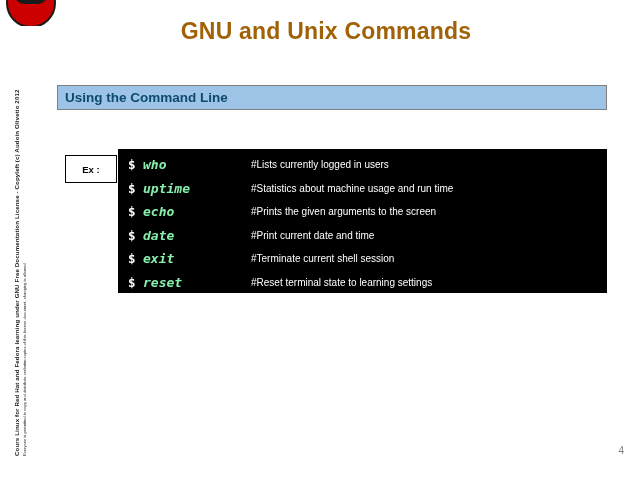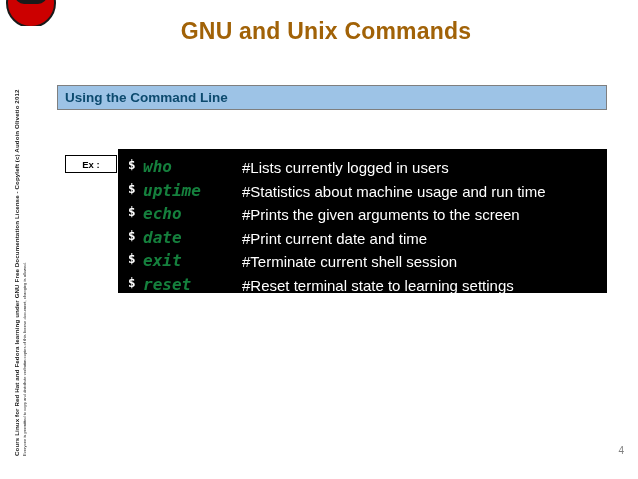--- a/index.html
+++ b/index.html
@@ -132,21 +132,21 @@
     font-style: italic;
     color: #000000;
   }
 
   
   .ex-box {
     position: absolute;
     left: 65px;
     top: 155px;
     width: 52px;
-    height: 18px;
+    height: 28px;
     border: 1px solid #000000;
     box-sizing: border-box;
     background: #ffffff;
     display: flex;
     align-items: center;
     justify-content: center;
   }
   .ex-box span {
     font-size: 9.5px;
     font-weight: bold;
@@ -175,32 +175,32 @@
     top: 0;
     color: #ffffff;
     font-size: 12.5px;
     font-family: "DejaVu Sans Mono", monospace;
     font-weight: bold;
   }
   .term-cmd {
     position: absolute;
     left: 25px;
     top: 0;
-    color: #15803d;
-    font-size: 16px;
+    color: #86efac;
+    font-size: 13px;
     font-family: "DejaVu Sans Mono", monospace;
     font-weight: bold;
     font-style: italic;
   }
   .term-comment {
     position: absolute;
-    left: 124px;
+    left: 133px;
     top: 2px;
     color: #ffffff;
-    font-size: 15px;
+    font-size: 10px;
     font-family: "Liberation Sans", sans-serif;
   }
 
   
   .page-num {
     position: absolute;
     right: 14px;
     bottom: 23px;
     font-size: 10px;
     color: #7f7f7f;

